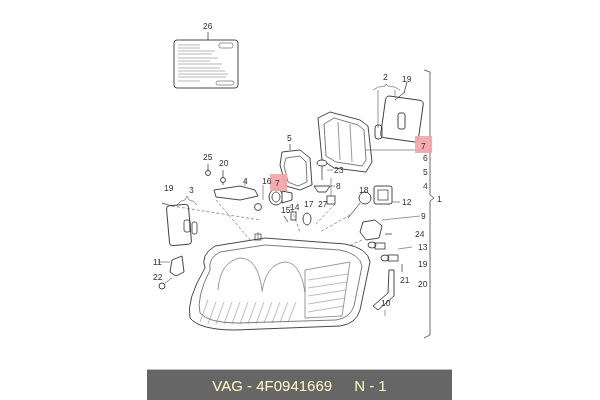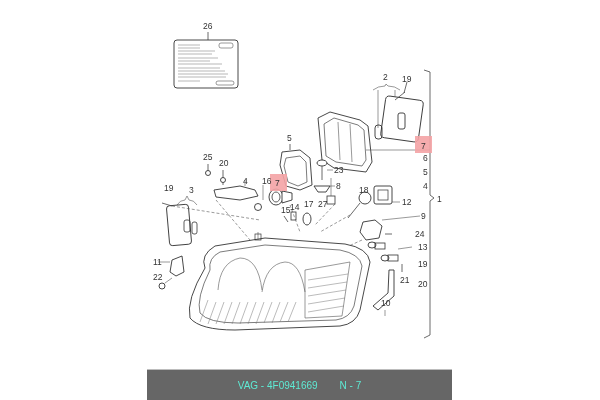--- a/index.html
+++ b/index.html
@@ -4,21 +4,21 @@
 <style>
   html, body { margin:0; padding:0; background:#ffffff; }
   body { width:600px; height:400px; position:relative; overflow:hidden; font-family:"Liberation Sans", sans-serif; }
   #diagram { position:absolute; left:0; top:0; width:600px; height:370px; }
   .lbl { font-family:"Liberation Sans", sans-serif; font-size:8.5px; fill:#333; }
   .ln { stroke:#444; stroke-width:0.8; fill:none; }
   .ln2 { stroke:#555; stroke-width:0.6; fill:none; }
   .dash { stroke:#555; stroke-width:0.6; fill:none; stroke-dasharray:3 2; }
   .part { stroke:#333; stroke-width:0.9; fill:#fff; }
   .hl { fill:#f4a3a5; opacity:0.9; }
-  #caption-bar { position:absolute; left:147px; top:369px; width:305px; height:31px; background:#666666; border-top:1px solid #bdbdbd; box-sizing:border-box; display:flex; align-items:center; justify-content:center; color:#5eead4; font-size:10px; }
+  #caption-bar { position:absolute; left:147px; top:369px; width:305px; height:31px; background:#666666; border-top:1px solid #bdbdbd; box-sizing:border-box; display:flex; align-items:center; justify-content:center; color:#fef9c3; font-size:15px; }
   #caption-bar .gap { display:inline-block; width:22px; }
 </style>
 </head>
 <body>
 
 <svg id="diagram" viewBox="0 0 600 370" xmlns="http://www.w3.org/2000/svg">
 
   <g>
     <line class="ln" x1="208" y1="32" x2="208" y2="40"></line>
     <rect class="part" x="174" y="40" width="64" height="48" rx="3"></rect>
@@ -216,14 +216,14 @@
     <text class="lbl" x="418" y="287">20</text>
     <text class="lbl" x="381" y="306">10</text>
     <text class="lbl" x="153" y="265">11</text>
     <text class="lbl" x="153" y="280">22</text>
   </g>
 </svg>
 
 <div id="caption-bar">
   <span>VAG - 4F0941669</span>
   <span class="gap"></span>
-  <span>N - 7</span>
+  <span>N - 1</span>
 </div>
 
 </body></html>

